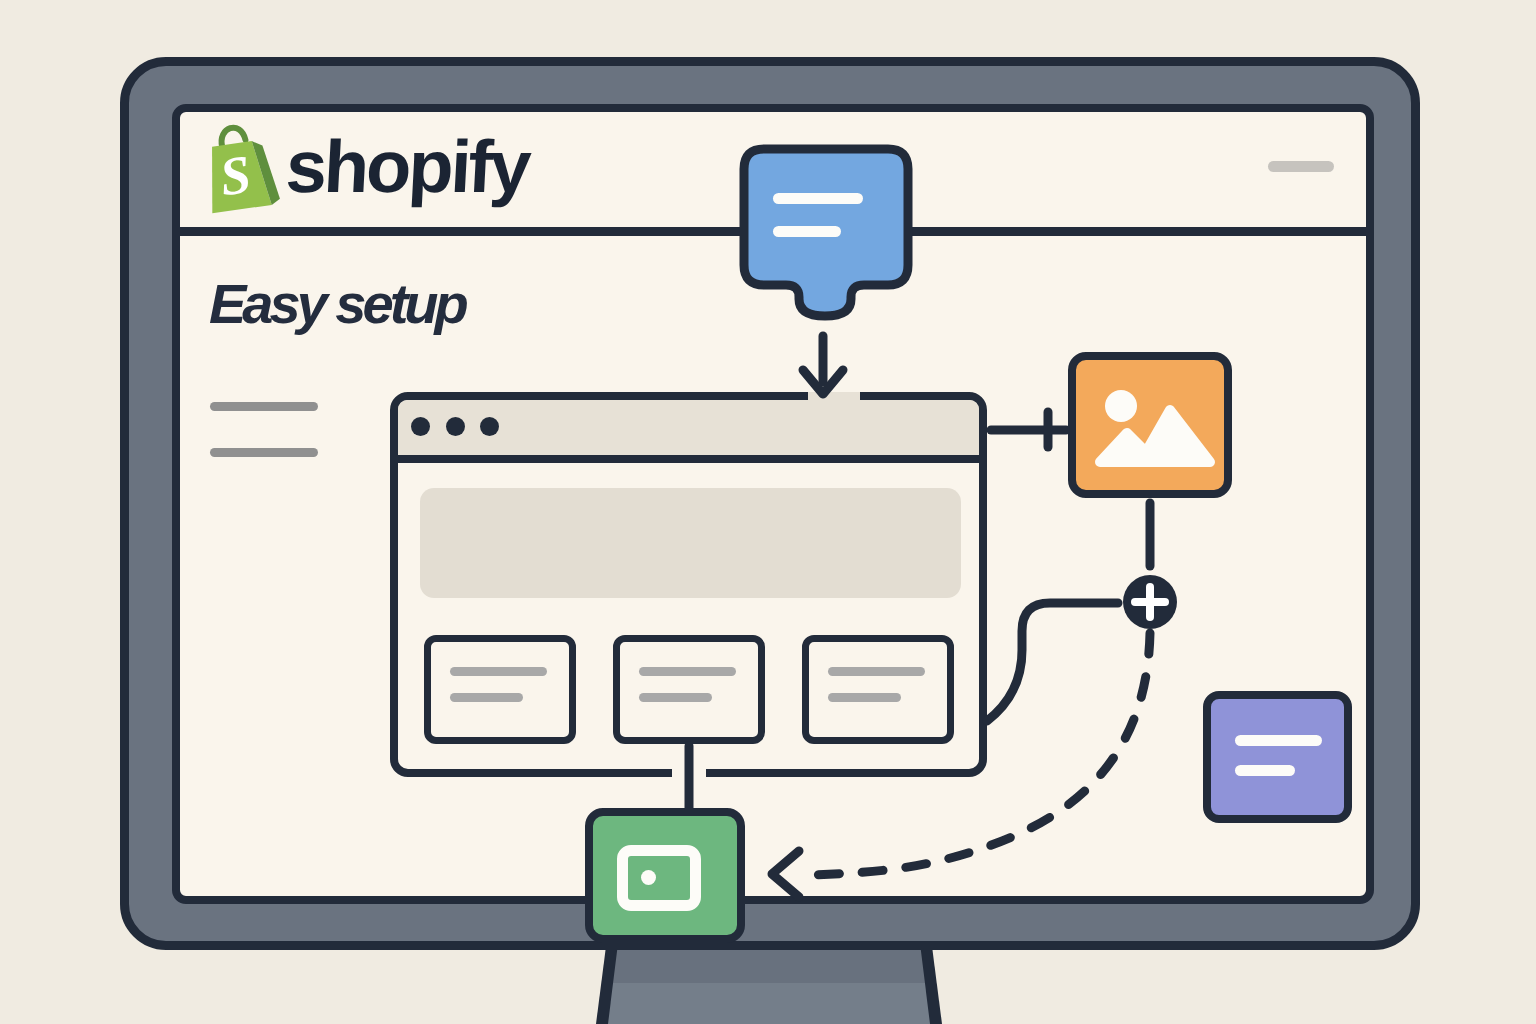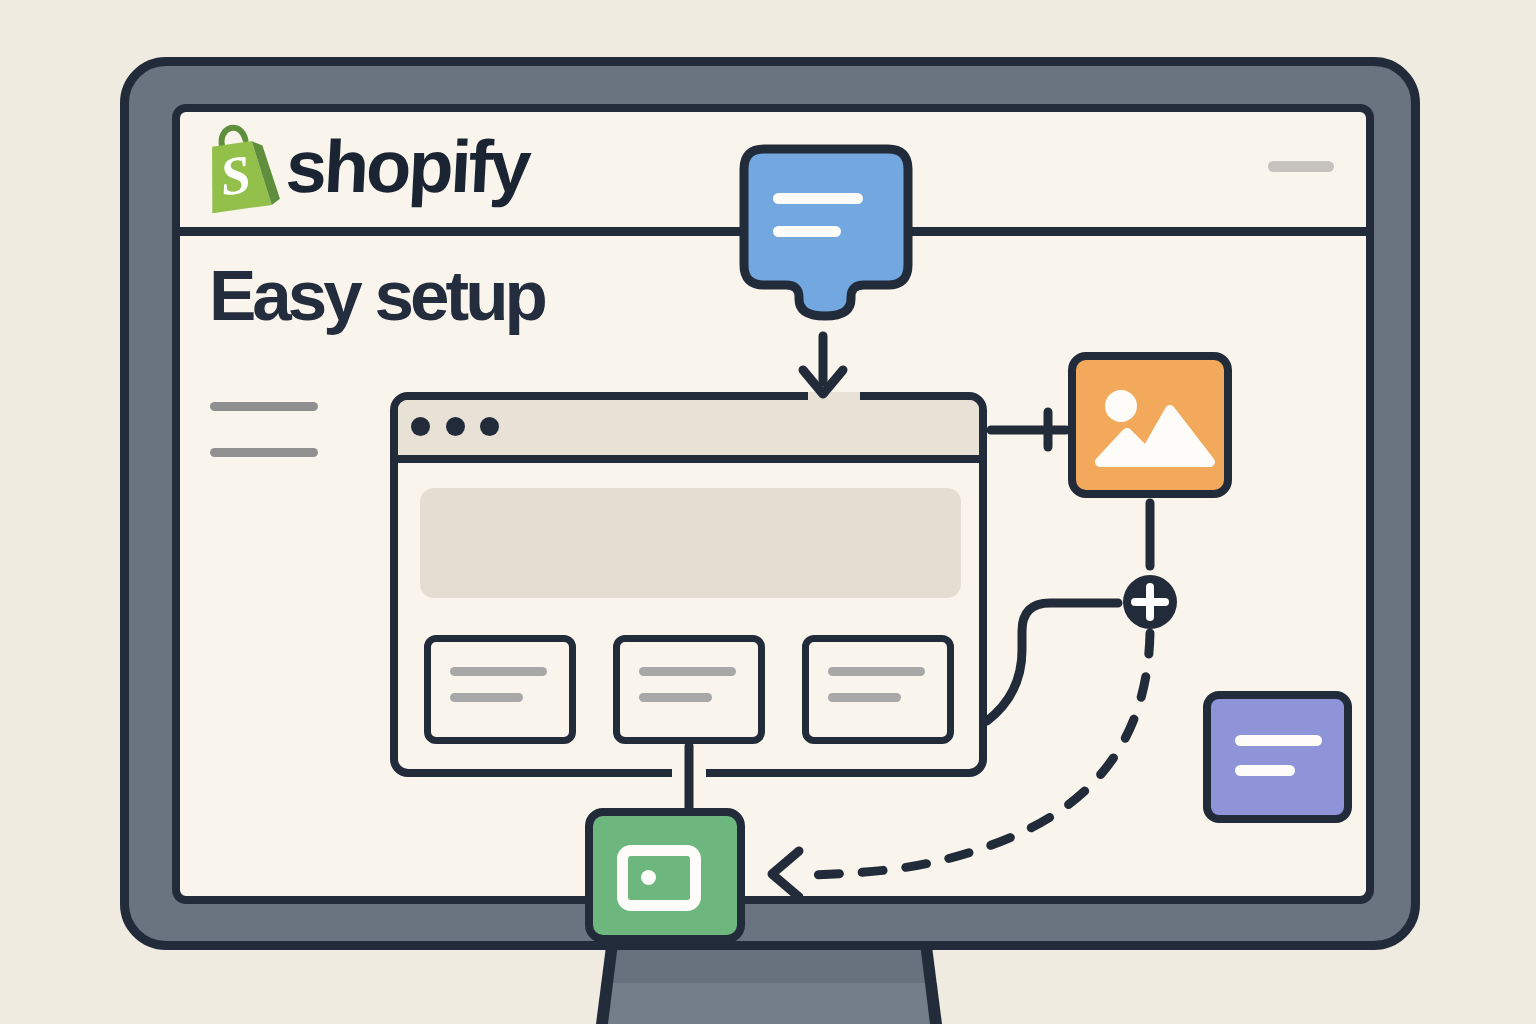--- a/index.html
+++ b/index.html
@@ -18,22 +18,22 @@
              border:9px solid #222b3a; border-radius:46px; }
   .screen  { left:172px; top:104px; width:1202px; height:800px; background:#faf5ec;
              border:8px solid #222b3a; border-radius:14px; }
 
   
   .divider { left:177px; top:227px; width:1190px; height:9px; background:#222b3a; }
   .logo-bag { left:194px; top:114px; width:92px; height:102px; }
   .wordmark { left:286px; top:126px; font-size:74px; line-height:1.1; font-weight:700;
               letter-spacing:-3px; color:#1b2433; transform:skewX(-3deg); }
   .win-dash { left:1268px; top:161px; width:66px; height:11px; border-radius:6px; background:#c6c3be; }
-  .heading  { left:209px; top:259px; font-size:71px; line-height:1.05; font-weight:700;
-              letter-spacing:-4px; color:#242d3e; }
+  .heading  { left:209px; top:275px; font-size:56px; line-height:1.05; font-weight:700;
+              letter-spacing:-4px; color:#242d3e;font-style:italic; }
   .skel-a { left:210px; top:402px; width:108px; height:9px; border-radius:5px; background:#909090; }
   .skel-b { left:210px; top:448px; width:108px; height:9px; border-radius:5px; background:#909090; }
 
   
   .browser { left:390px; top:392px; width:597px; height:385px; background:#faf5ec;
              border:8px solid #222b3a; border-radius:18px; }
   .titlebar { position:absolute; left:0; top:0; right:0; height:63px; background:#e7e1d6;
               border-bottom:8px solid #222b3a; border-radius:9px 9px 0 0; }
   .dot { position:absolute; top:17px; width:19px; height:19px; border-radius:50%; background:#222b3a; }
   .dot1{ left:13px; } .dot2{ left:48px; } .dot3{ left:82px; }

